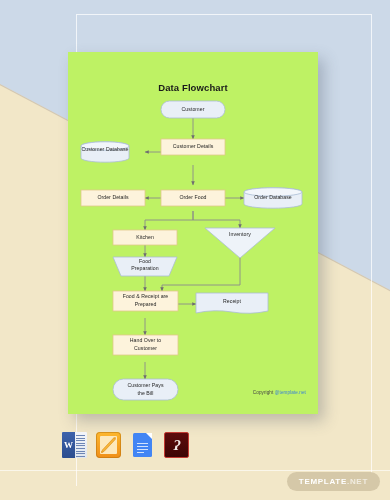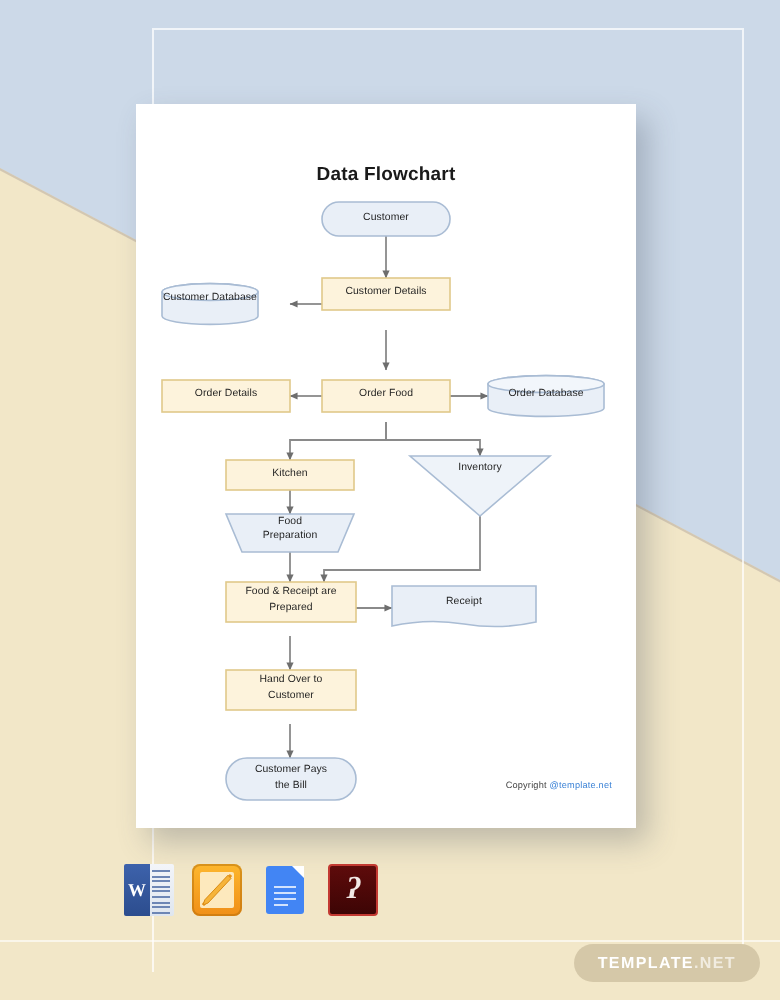--- a/index.html
+++ b/index.html
@@ -48,21 +48,21 @@
     left: 0; top: 470px;
     width: 390px; height: 1px;
     background: rgba(255,255,255,.62);
   }
 
   
   #page {
     position: absolute;
     left: 68px; top: 52px;
     width: 250px; height: 362px;
-    background: #ffffff;
+    background: #bef264;
     box-shadow: 6px 7px 14px rgba(70,80,95,.30);
   }
 
   #chart-title {
     position: absolute;
     left: 0; top: 30px;
     width: 250px;
     text-align: center;
     font-size: 9.5px;
     font-weight: bold;

